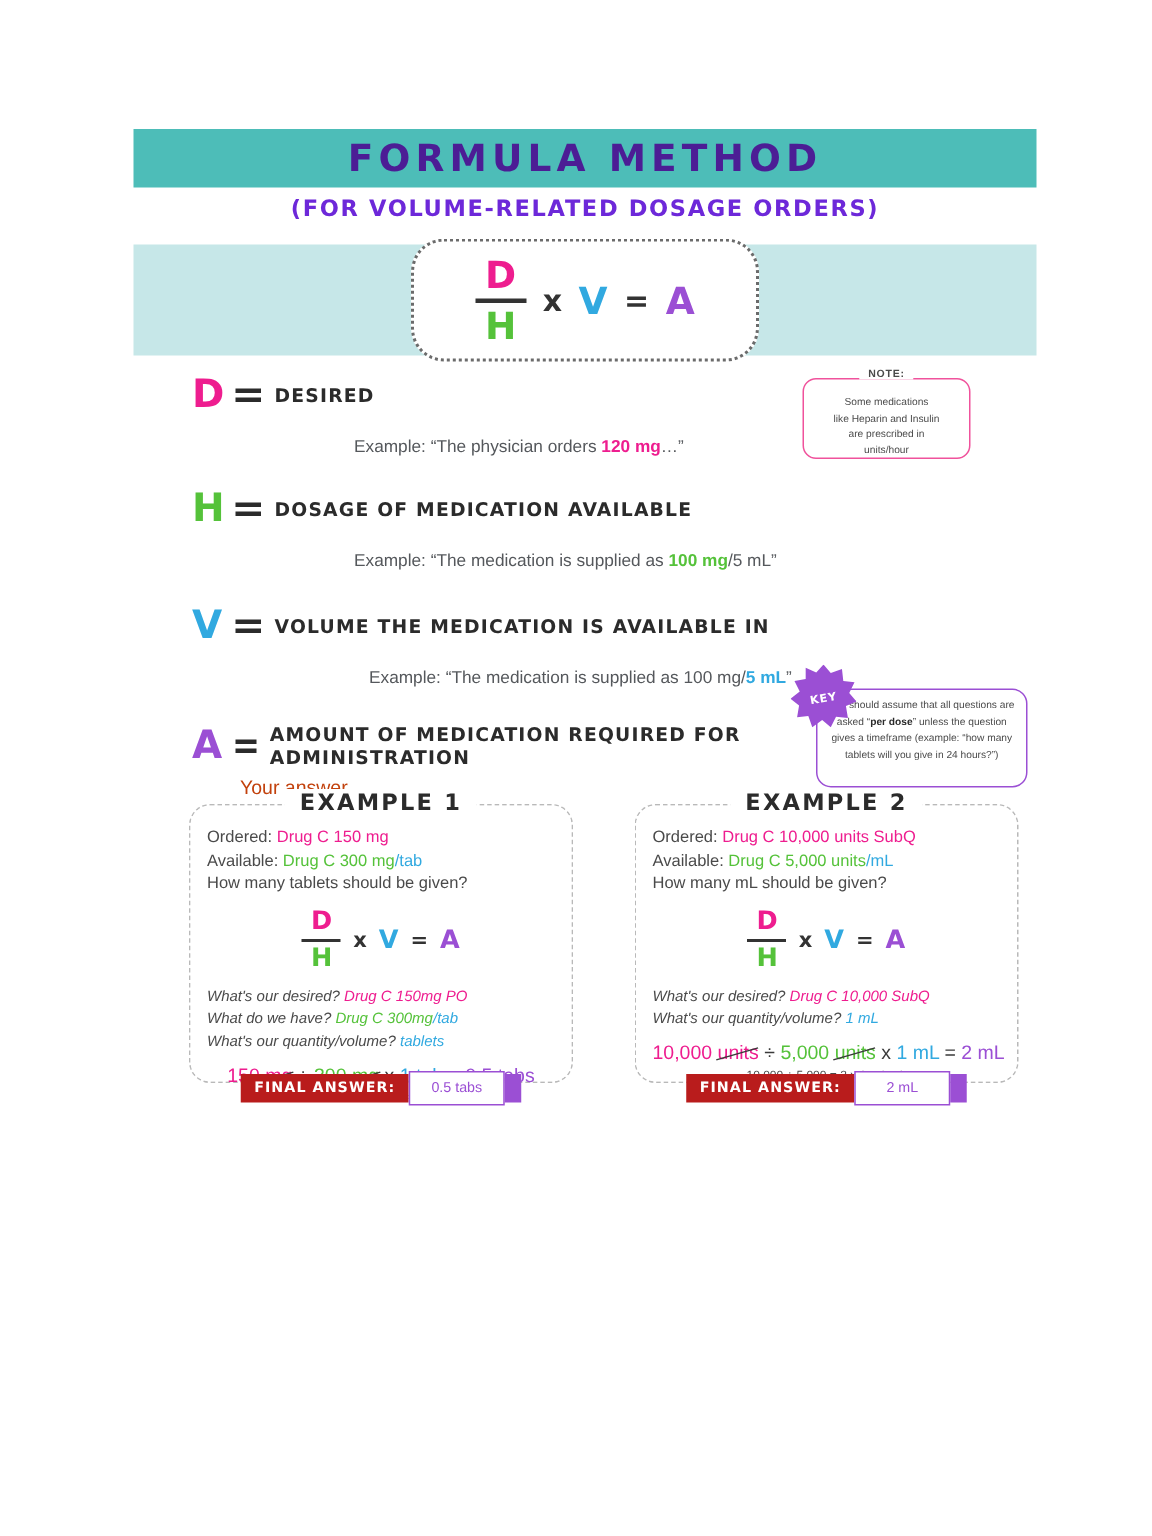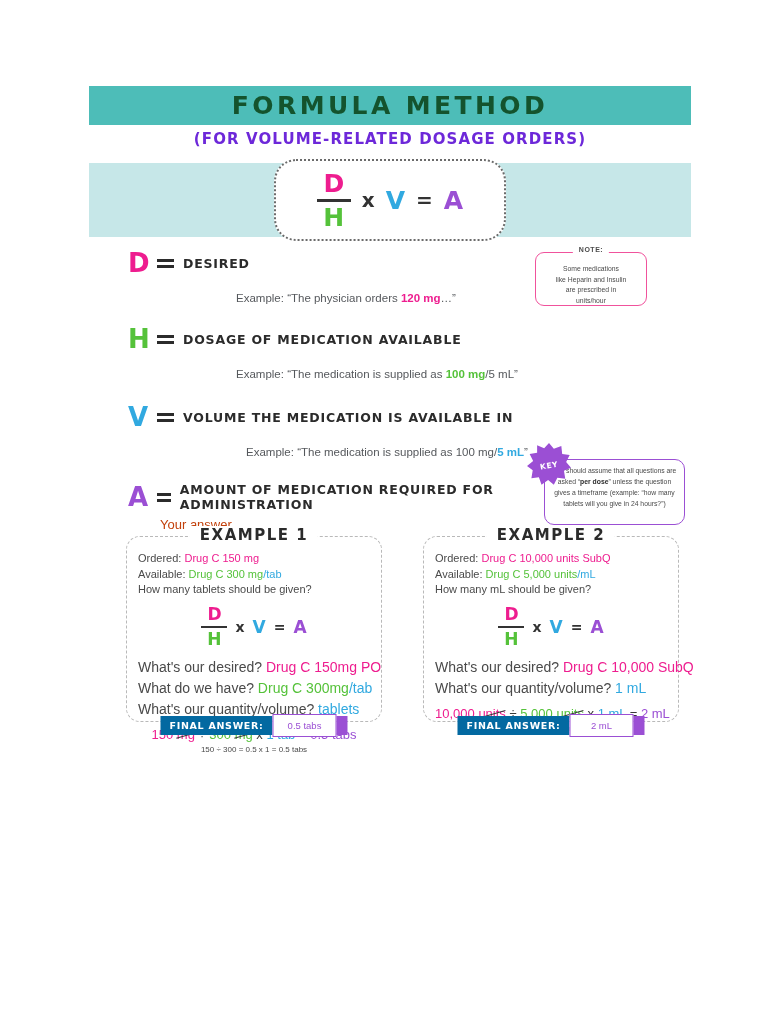--- a/index.html
+++ b/index.html
@@ -16,21 +16,21 @@
   .page { position: relative; width: 768px; height: 1024px; }
 
   
   .header-band {
     position: absolute;
     left: 89px; top: 86px; width: 602px; height: 39px;
     background: #4dbdb8;
     display: flex; align-items: center; justify-content: center;
   }
   .header-title {
-    color: #14532d;
+    color: #4c1d95;
     font-size: 25px;
     font-weight: bold;
     letter-spacing: 3.4px;
     font-family: "DejaVu Sans", sans-serif;
   }
   .header-sub {
     position: absolute;
     left: 89px; top: 130px; width: 602px;
     text-align: center;
     color: #6d28d9;
@@ -167,21 +167,21 @@
   .ex-body { padding: 14px 11px 0 11px; }
   .ex-line { font-size: 11px; color: #4a4a4a; line-height: 1.42; white-space: nowrap; }
   .ex-formula {
     display: flex; align-items: center; justify-content: center;
     gap: 8px; margin: 7px 0 8px 0;
   }
   .ex-formula .frac .num, .ex-formula .frac .den { font-size: 17px; }
   .ex-formula .frac .bar { width: 26px; height: 2px; }
   .ex-formula .big-letter { font-size: 17px; }
   .ex-formula .op { font-size: 14px; }
-  .ex-q { font-size: 14px; color: #4a4a4a; line-height: 1.5; white-space: nowrap; }
+  .ex-q { font-size: 10px; color: #4a4a4a; line-height: 1.5; white-space: nowrap; font-style: italic; }
   .ex-calc {
     text-align: center; font-size: 13px; margin-top: 7px;
     white-space: nowrap; font-weight: normal;
   }
   .ex-calc-sub {
     text-align: center; font-size: 8px; color: #4a4a4a;
     margin-top: 3px; white-space: nowrap;
   }
   .strike { position: relative; }
   .strike::after {
@@ -192,21 +192,21 @@
   .op-dark { color: #3a3a3a; }
 
   
   .final-wrap {
     position: absolute; bottom: -14px; left: 50%;
     transform: translateX(-50%);
     display: flex; align-items: stretch; height: 19px;
     z-index: 4;
   }
   .final-banner {
-    background: #0369a1; display: flex; align-items: center;
+    background: #b91c1c; display: flex; align-items: center;
     padding: 0 9px 0 9px;
   }
   .final-label {
     color: #ffffff; font-size: 9.5px; font-weight: bold;
     letter-spacing: 0.7px; white-space: nowrap;
     font-family: "DejaVu Sans", sans-serif;
   }
   .final-value-box {
     background: #ffffff; border: 1.6px solid #9b4fd4;
     display: flex; align-items: center; justify-content: center;

